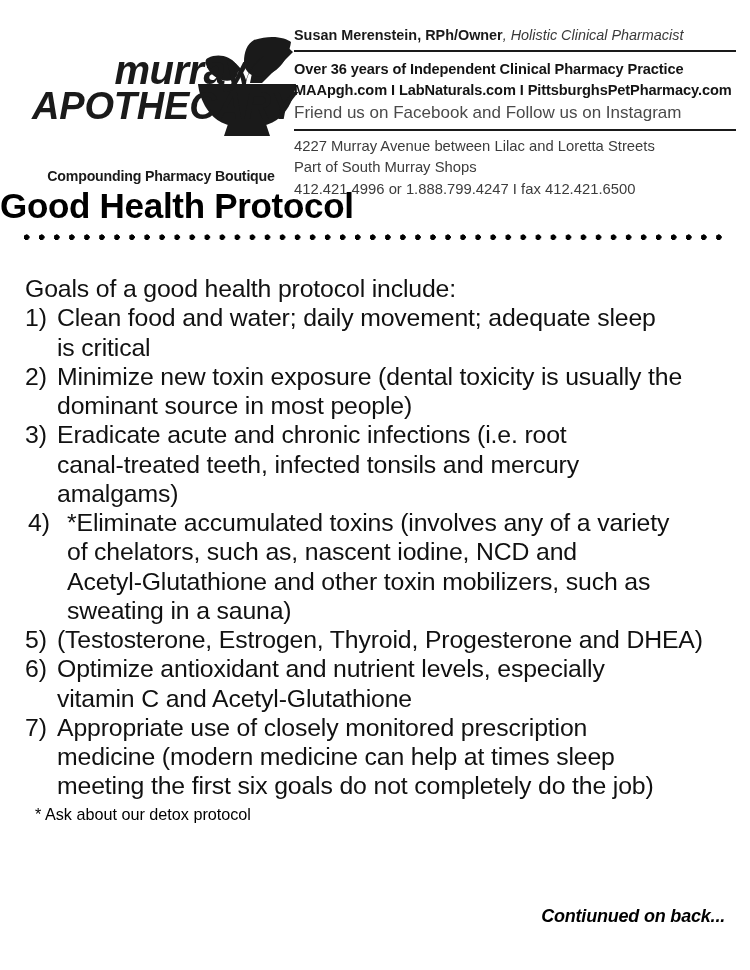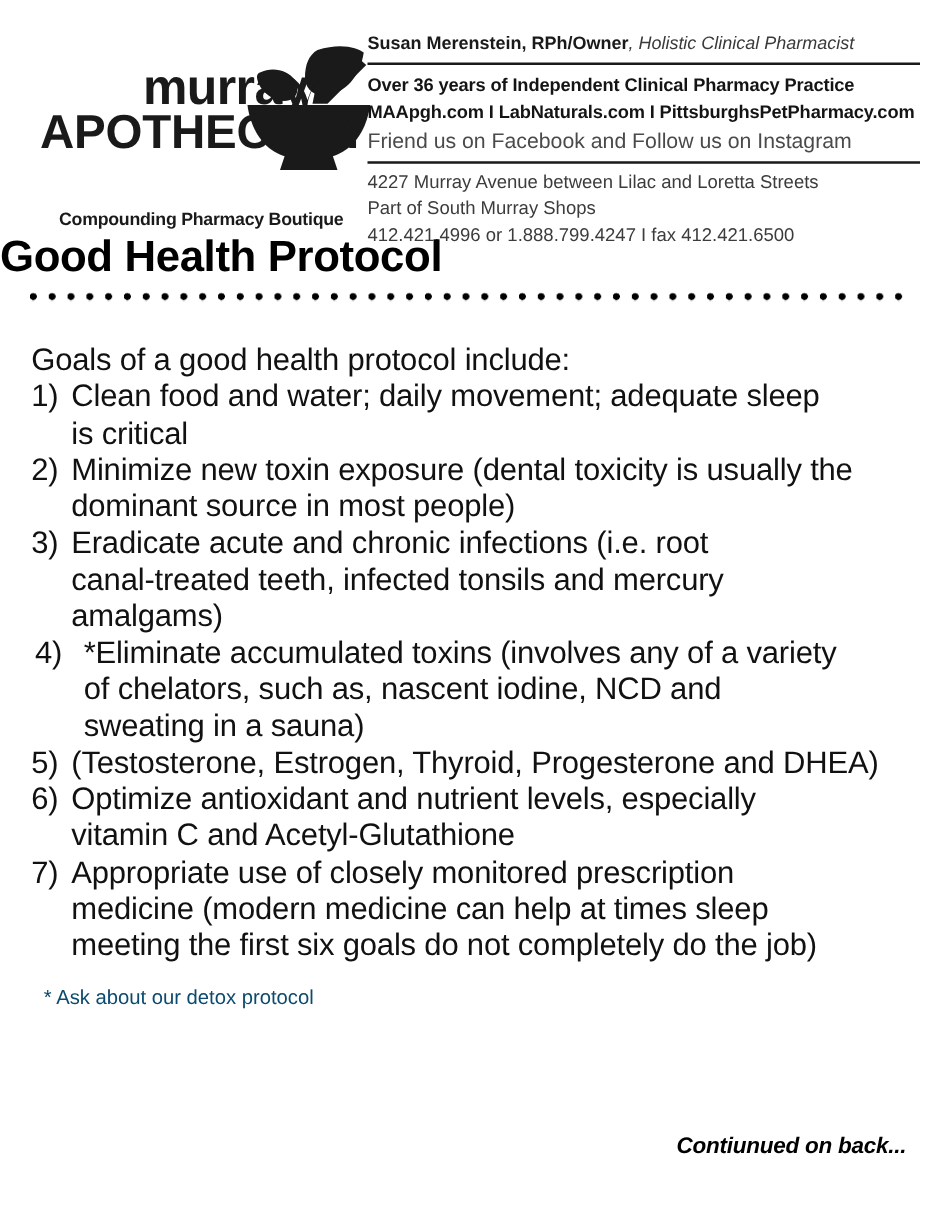--- a/index.html
+++ b/index.html
@@ -31,20 +31,21 @@
     width: 258px;
     height: 150px;
   }
   .logo-wordmark {
     position: absolute;
     left: 0;
     top: 24px;
     width: 215px;
     text-align: right;
     line-height: 0.93;
+    font-style: italic;
   }
   .logo-line {
     font-weight: 700;
     letter-spacing: -0.5px;
     display: block;
     color: #1a1a1a;
   }
   .logo-line-1 { font-size: 40px; }
   .logo-line-2 { font-size: 40px; }
   .logo-line-3 {
@@ -181,25 +182,25 @@
     top: 0;
   }
   .goal-item.wide-indent .goal-num {
     left: 3px;
   }
   .goal-line {
     display: block;
     white-space: nowrap;
   }
   .footnote {
-    margin-top: 18px;
+    margin-top: 4px;
     margin-left: 10px;
     font-size: 16.2px;
     line-height: 1.2;
-    color: #0c4a6e;
+    color: #000000;
     letter-spacing: 0;
   }
 
   
   .footer-note {
     position: absolute;
     top: 906px;
     right: 25px;
     font-size: 18px;
     font-weight: 700;
@@ -280,20 +281,21 @@
       <li class="goal-item">
         <span class="goal-num">3)</span>
         <span class="goal-line">Eradicate acute and chronic infections (i.e. root</span>
         <span class="goal-line">canal-treated teeth, infected tonsils and mercury</span>
         <span class="goal-line">amalgams)</span>
       </li>
       <li class="goal-item wide-indent">
         <span class="goal-num">4)</span>
         <span class="goal-line">*Eliminate accumulated toxins (involves any of a variety</span>
         <span class="goal-line">of chelators, such as, nascent iodine, NCD and</span>
+        <span class="goal-line">Acetyl-Glutathione and other toxin mobilizers, such as</span>
         <span class="goal-line">sweating in a sauna)</span>
       </li>
       <li class="goal-item">
         <span class="goal-num">5)</span>
         <span class="goal-line">(Testosterone, Estrogen, Thyroid, Progesterone and DHEA)</span>
       </li>
       <li class="goal-item">
         <span class="goal-num">6)</span>
         <span class="goal-line">Optimize antioxidant and nutrient levels, especially</span>
         <span class="goal-line">vitamin C and Acetyl-Glutathione</span>

